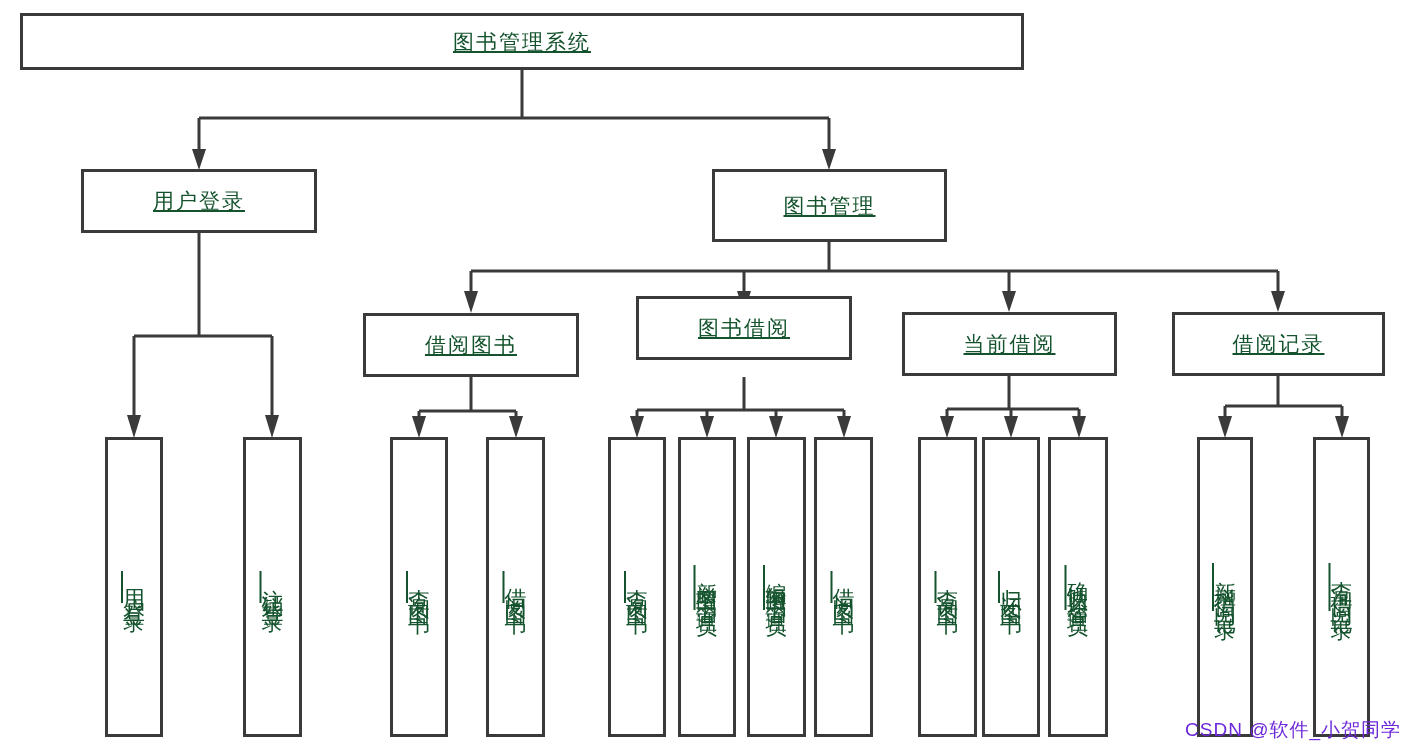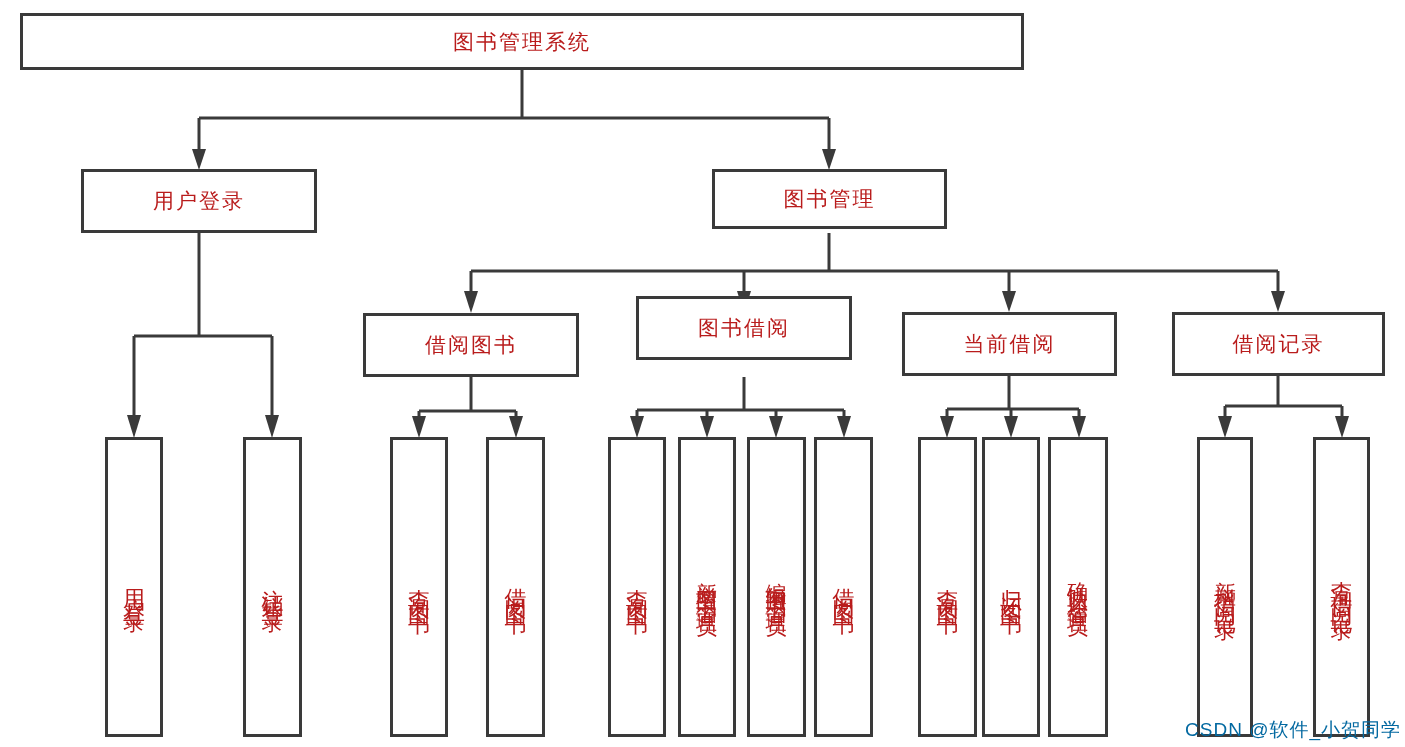--- a/index.html
+++ b/index.html
@@ -25,40 +25,41 @@
     position: absolute;
     box-sizing: border-box;
     border: 3px solid #3a3a3a;
     background: #ffffff;
     display: flex;
     align-items: center;
     justify-content: center;
     z-index: 2;
   }
   .box .lbl {
-    color: #b91c1c;
+    color: #14532d;
     font-size: 21px;
     letter-spacing: 2px;
     white-space: nowrap;
+    text-decoration: underline;
   }
   .leaf .lbl {
     writing-mode: vertical-rl;
     font-size: 22px;
     letter-spacing: 8px;
     white-space: normal;
     line-height: 1;
   }
   .leaf-long .lbl {
     font-size: 21px;
     letter-spacing: 5px;
   }
   
   .n-root  { left: 20px;  top: 13px;  width: 1004px; height: 57px; }
   .n-login { left: 81px;  top: 169px; width: 236px;  height: 64px; }
-  .n-mgmt  { left: 712px; top: 169px; width: 235px;  height: 60px; }
+  .n-mgmt  { left: 712px; top: 169px; width: 235px;  height: 73px; }
   .n-l3a   { left: 363px; top: 313px; width: 216px;  height: 64px; }
   .n-l3b   { left: 636px; top: 296px; width: 216px;  height: 64px; }
   .n-l3c   { left: 902px; top: 312px; width: 215px;  height: 64px; }
   .n-l3d   { left: 1172px;top: 312px; width: 213px;  height: 64px; }
   .leaf    { top: 437px; height: 300px; }
   .lf1  { left: 105px;  width: 58px; }
   .lf2  { left: 243px;  width: 59px; }
   .lf3  { left: 390px;  width: 58px; }
   .lf4  { left: 486px;  width: 59px; }
   .lf5  { left: 608px;  width: 58px; }
@@ -68,21 +69,21 @@
   .lf9  { left: 918px;  width: 59px; }
   .lf10 { left: 982px;  width: 58px; }
   .lf11 { left: 1048px; width: 60px; }
   .lf12 { left: 1197px; width: 56px; }
   .lf13 { left: 1313px; width: 57px; }
   .watermark {
     position: absolute;
     right: 4px;
     top: 717px;
     font-size: 19px;
-    color: #0369a1;
+    color: #6d28d9;
     letter-spacing: 1px;
     z-index: 5;
     white-space: nowrap;
   }
 </style>
 </head>
 <body>
 
 <div class="canvas">
 

